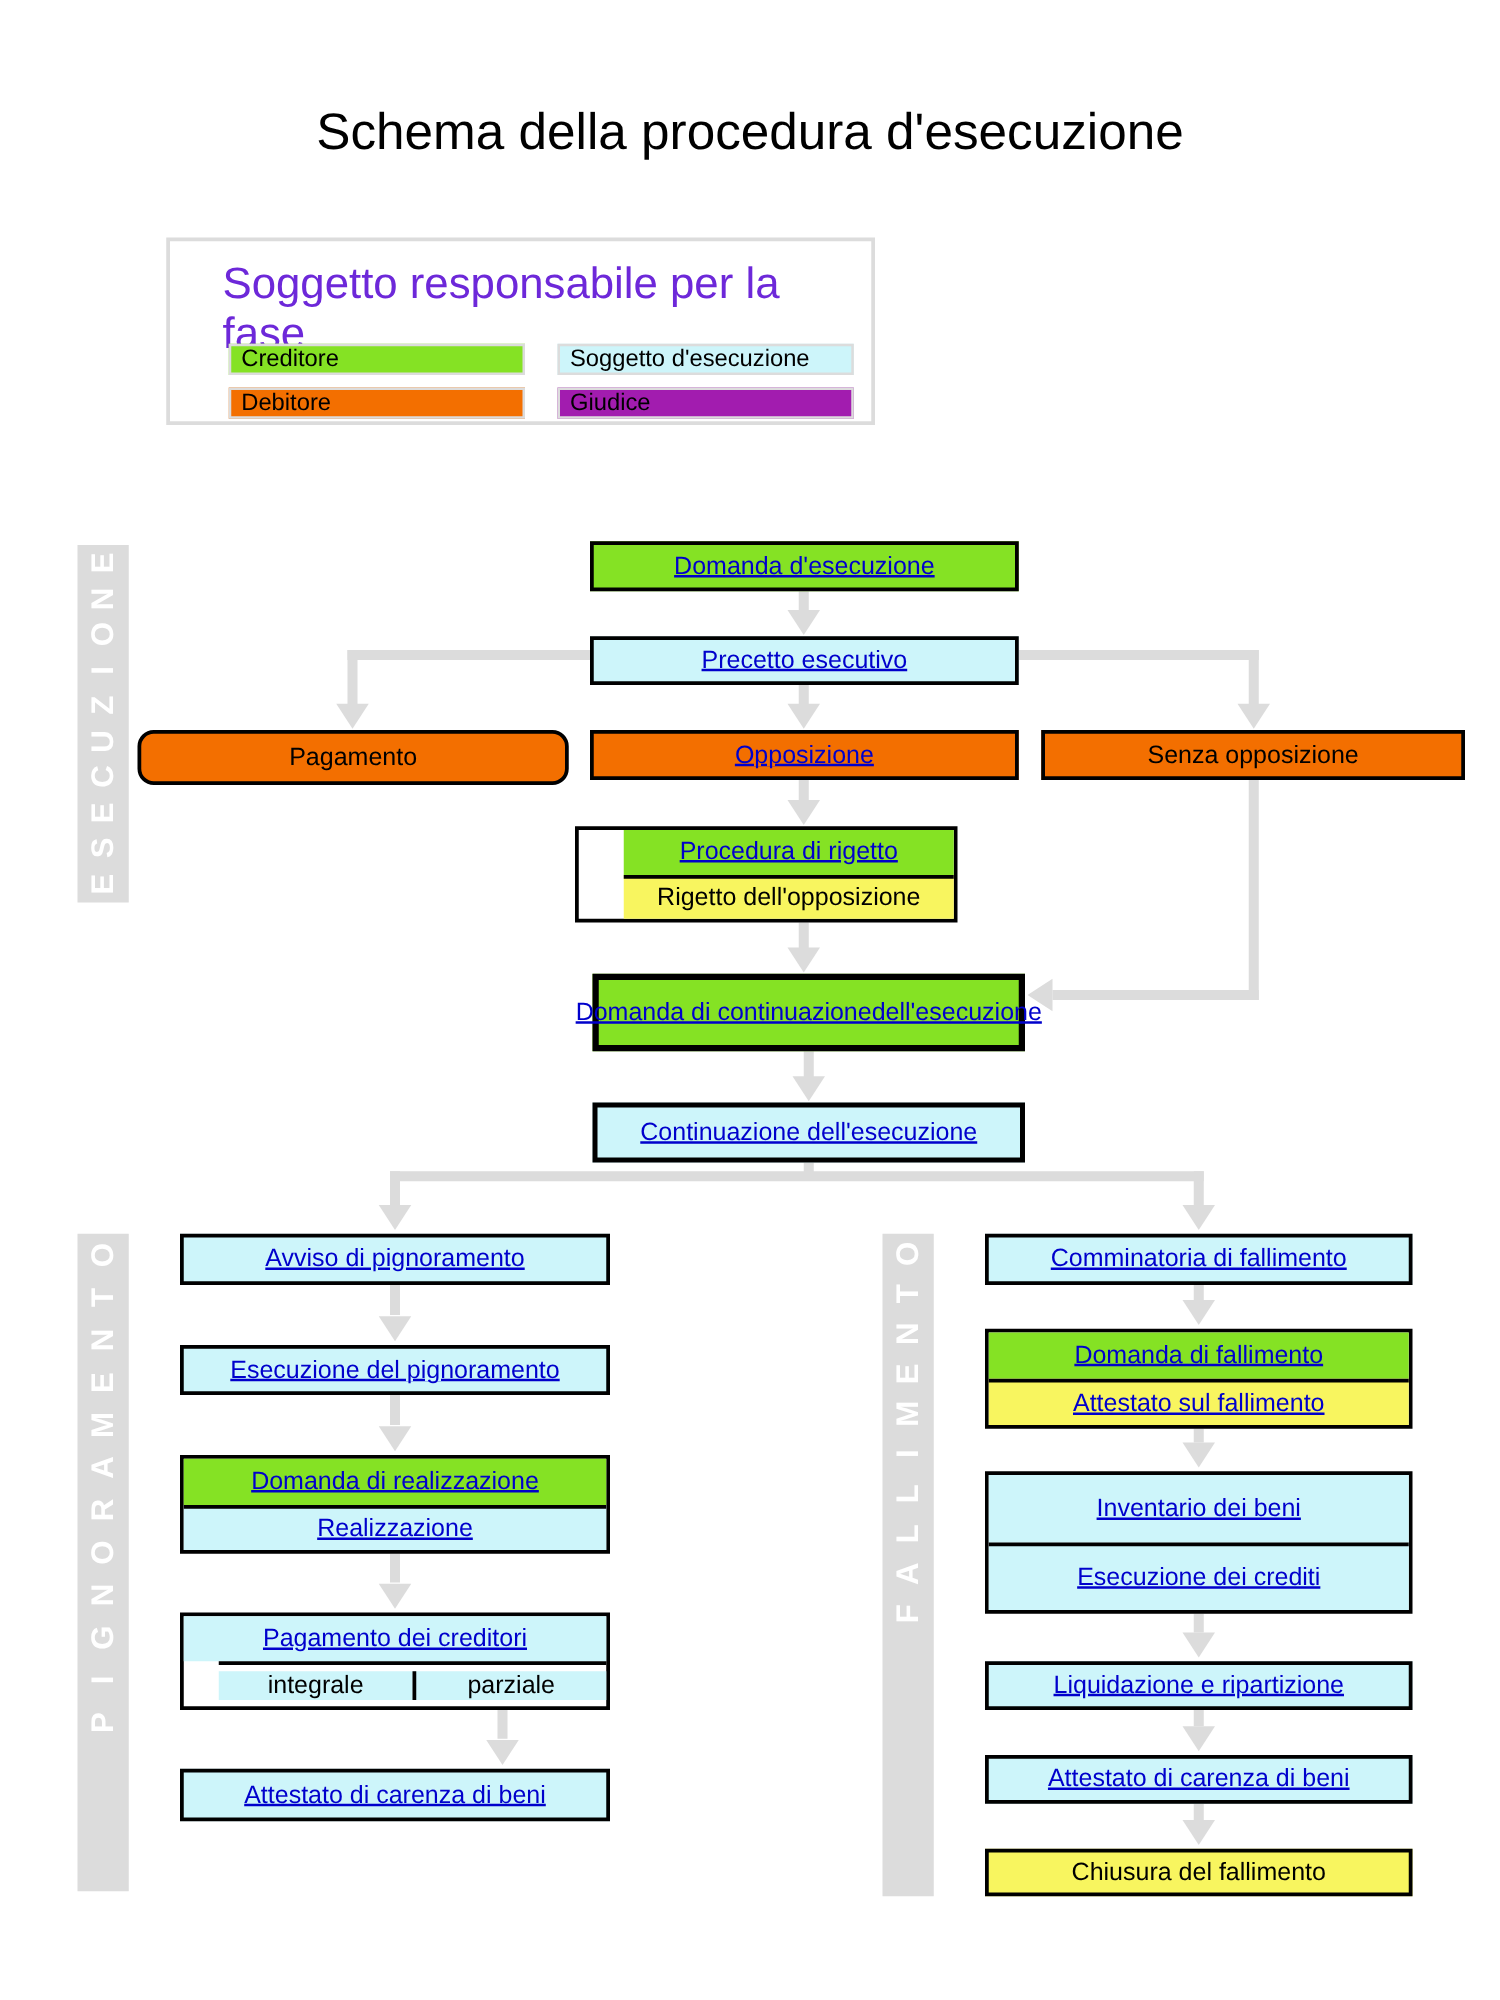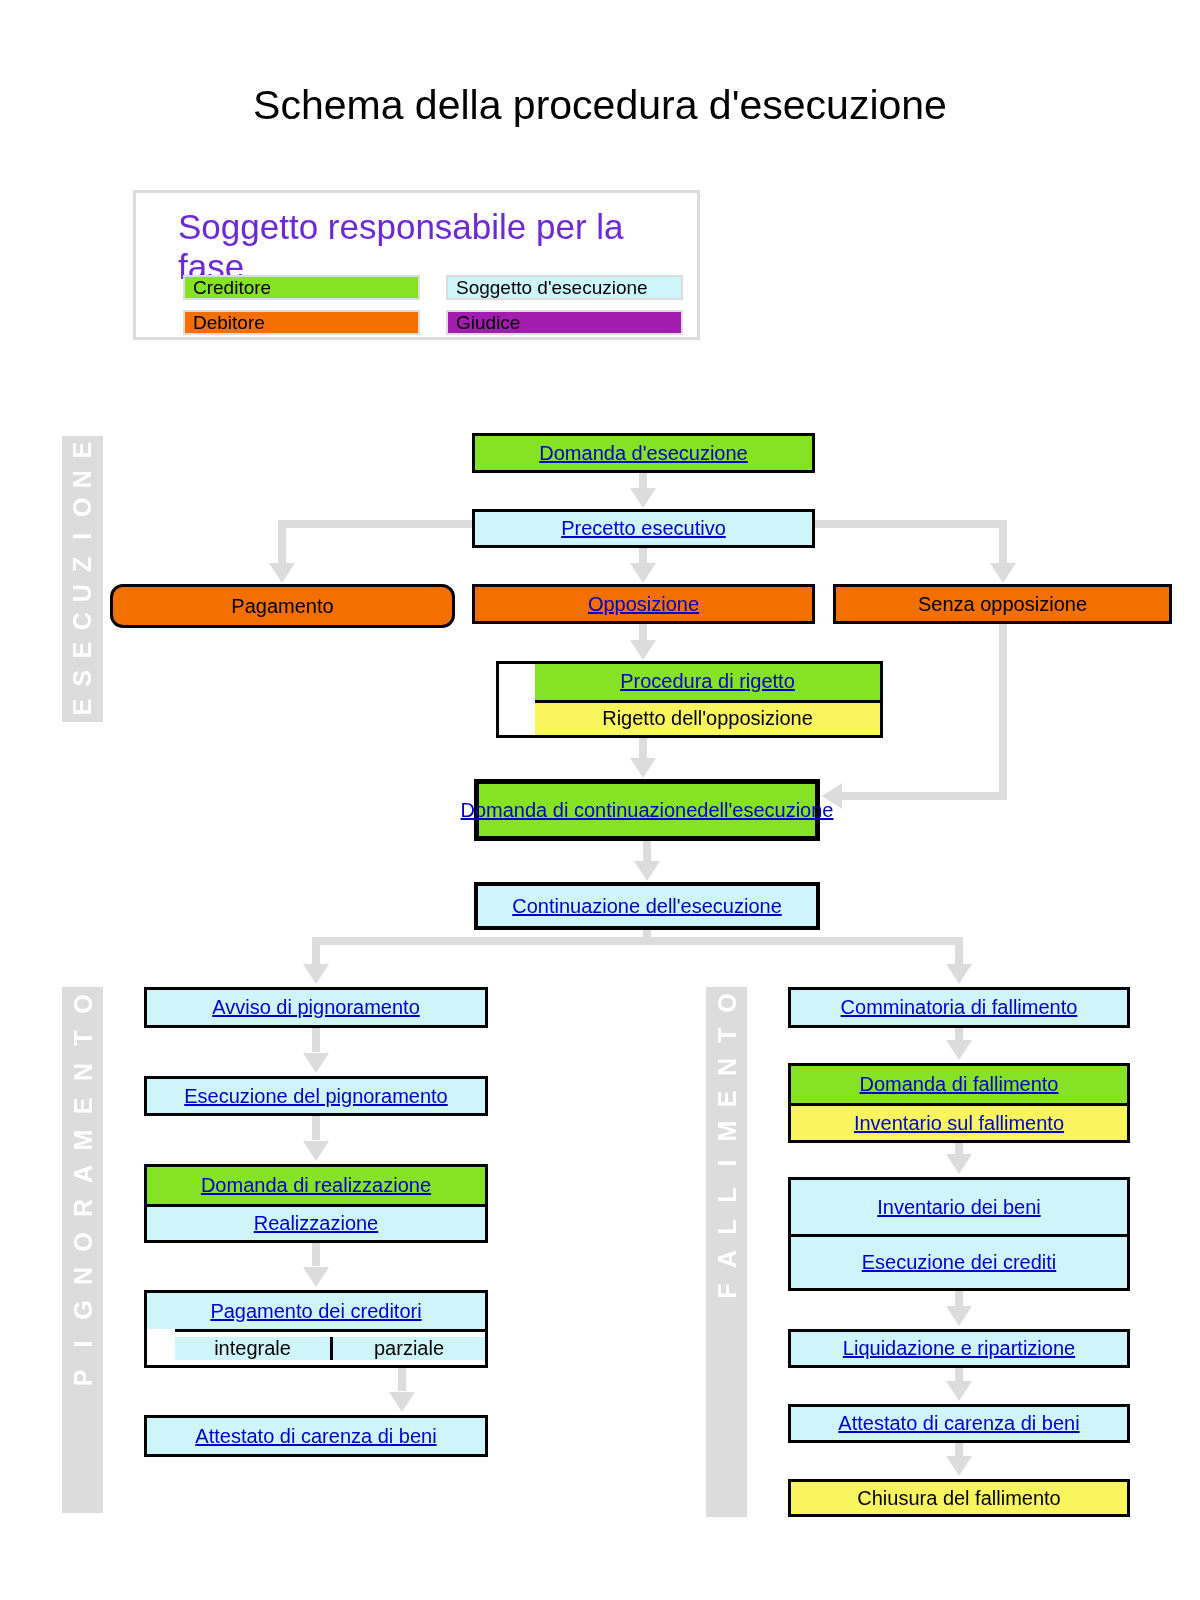--- a/index.html
+++ b/index.html
@@ -167,21 +167,21 @@
   </div>
   <div class="node bg-orange" style="left:110px;top:584px;width:345px;height:44px;border-radius:13px;">
     <span class="plain">Pagamento</span>
   </div>
   <div class="node bg-orange" style="left:472px;top:584px;width:343px;height:40px;">
     <span class="link">Opposizione</span>
   </div>
   <div class="node bg-orange" style="left:833px;top:584px;width:339px;height:40px;">
     <span class="plain">Senza opposizione</span>
   </div>
-  <div class="group" style="left:496px;top:661px;width:387px;height:77px;padding-left:36px;">
+  <div class="group" style="left:460px;top:661px;width:306px;height:77px;padding-left:36px;">
     <div class="row bg-green">
       <span class="link">Procedura di rigetto</span>
     </div>
     <div class="row bg-yellow">
       <span class="plain">Rigetto dell'opposizione</span>
     </div>
   </div>
   <div class="node bg-green b5" style="left:474px;top:779px;width:346px;height:62px;">
     <span class="link">Domanda di continuazionedell'esecuzione</span>
   </div>
@@ -221,21 +221,21 @@
   </div>
 
   <div class="node bg-cyan" style="left:788px;top:987px;width:342px;height:41px;">
     <span class="link">Comminatoria di fallimento</span>
   </div>
   <div class="group" style="left:788px;top:1063px;width:342px;height:80px;">
     <div class="row bg-green">
       <span class="link">Domanda di fallimento</span>
     </div>
     <div class="row bg-yellow">
-      <span class="link">Inventario sul fallimento</span>
+      <span class="link">Attestato sul fallimento</span>
     </div>
   </div>
   <div class="group" style="left:788px;top:1177px;width:342px;height:114px;">
     <div class="row bg-cyan">
       <span class="link">Inventario dei beni</span>
     </div>
     <div class="row bg-cyan">
       <span class="link">Esecuzione dei crediti</span>
     </div>
   </div>

